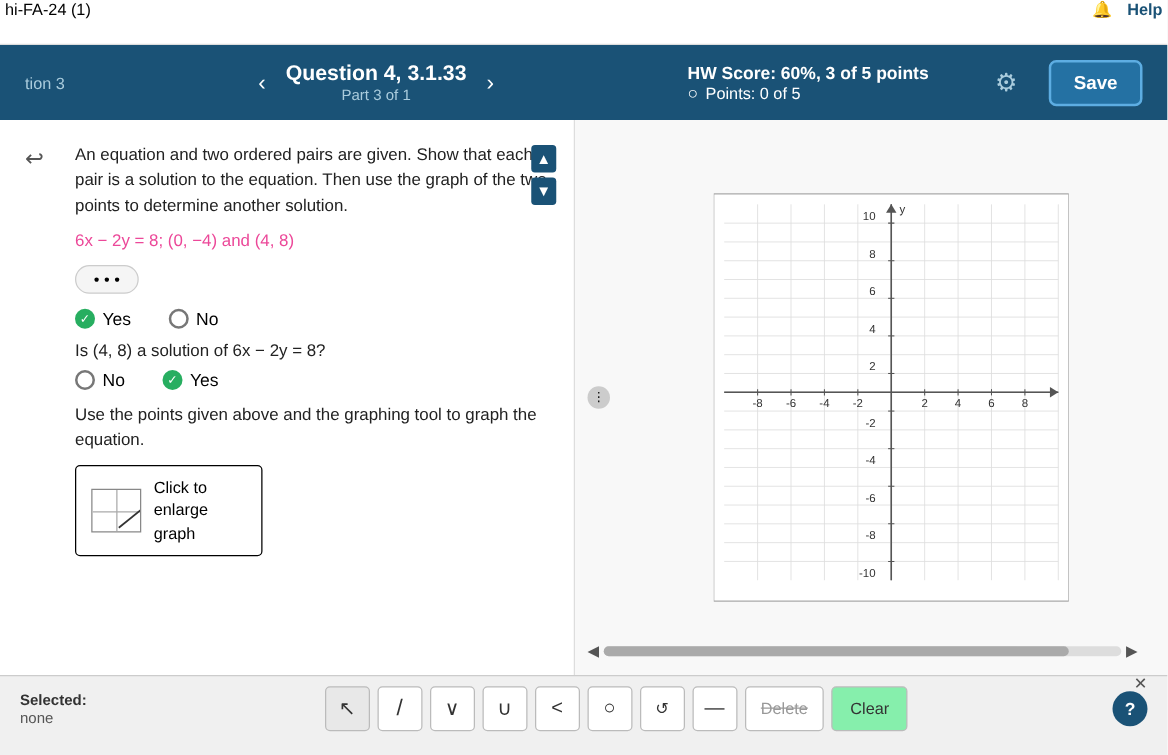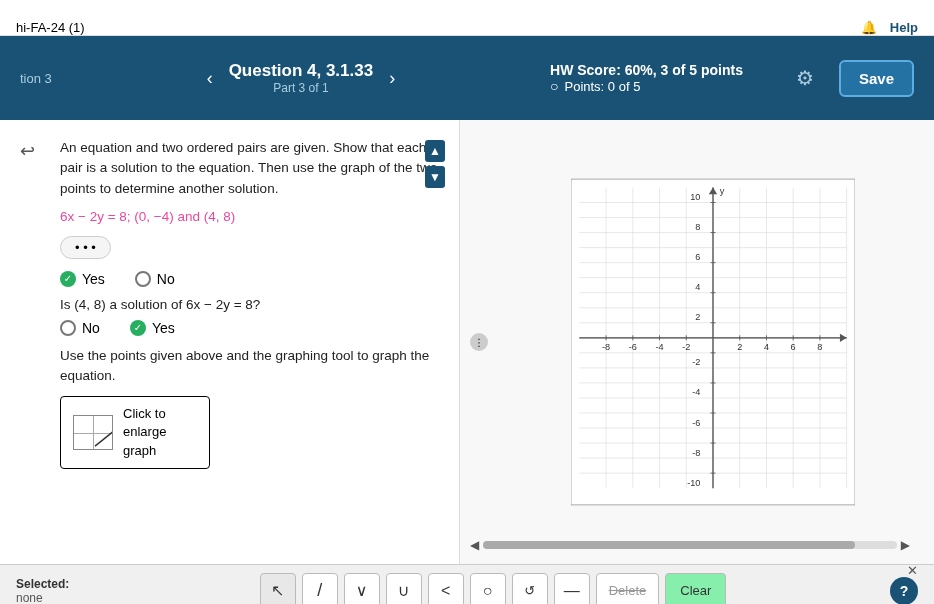--- a/index.html
+++ b/index.html
@@ -3,33 +3,33 @@
   <meta charset="utf-8">
   <style>
     * { box-sizing: border-box; margin: 0; padding: 0; }
     body { font-family: Arial, sans-serif; background: #f0f0f0; width: 934px; height: 604px; overflow: hidden; position: relative; }
 
     
     .top-bar {
       background: #fff;
       height: 36px;
       display: flex;
-      align-items: flex-end;
+      align-items: flex-start;
       justify-content: space-between;
-      padding: 0 16px;
+      padding: 0 4px;
       border-bottom: 1px solid #ddd;
       font-size: 13px;
     }
     .top-bar-right { display: flex; align-items: center; gap: 12px; color: #333; font-size: 13px; }
 
     
     .header {
       background: #1a5276;
       color: #fff;
-      height: 84px;
+      height: 60px;
       display: flex;
       align-items: center;
       padding: 0 20px;
       gap: 20px;
       position: relative;
     }
     .header-question-nav {
       display: flex;
       align-items: center;
       gap: 8px;

